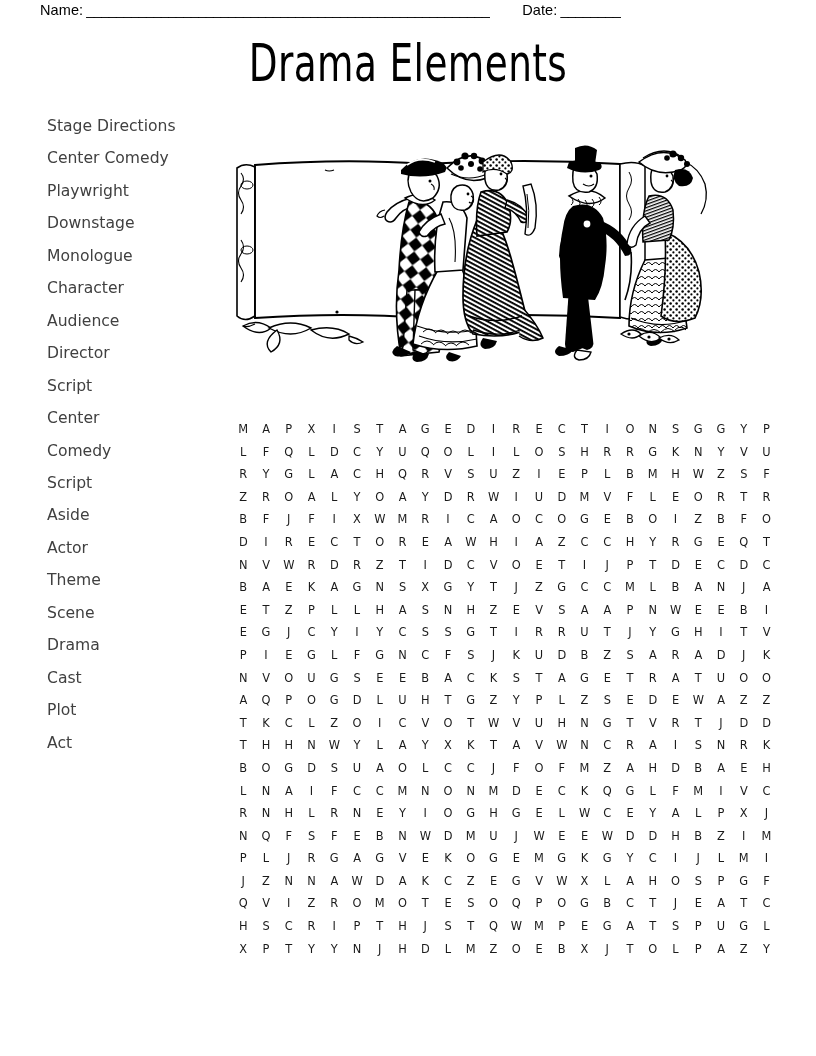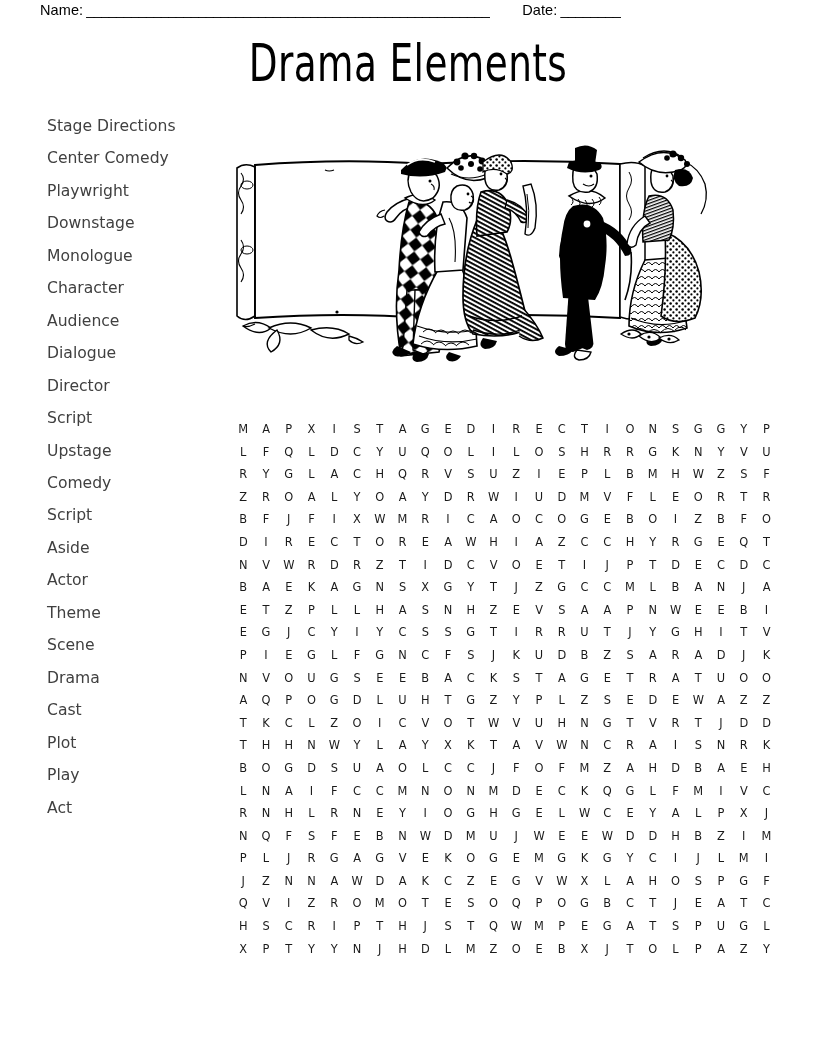--- a/index.html
+++ b/index.html
@@ -119,34 +119,32 @@
 <div class="title">Drama Elements</div>
 
 <div class="wordlist">
     <div class="word">Stage Directions</div>
     <div class="word">Center Comedy</div>
     <div class="word">Playwright</div>
     <div class="word">Downstage</div>
     <div class="word">Monologue</div>
     <div class="word">Character</div>
     <div class="word">Audience</div>
-    <div class="word">Dialogue</div>
     <div class="word">Director</div>
     <div class="word">Script</div>
-    <div class="word">Upstage</div>
+    <div class="word">Center</div>
     <div class="word">Comedy</div>
     <div class="word">Script</div>
     <div class="word">Aside</div>
     <div class="word">Actor</div>
     <div class="word">Theme</div>
     <div class="word">Scene</div>
     <div class="word">Drama</div>
     <div class="word">Cast</div>
     <div class="word">Plot</div>
-    <div class="word">Play</div>
     <div class="word">Act</div>
   </div>
 
 <div class="illustration">
   <svg viewBox="0 0 550 228" xmlns="http://www.w3.org/2000/svg" aria-hidden="true">
     <defs>
       <pattern id="diamonds" width="14" height="14" patternUnits="userSpaceOnUse" patternTransform="rotate(8)">
         <rect width="14" height="14" fill="#fff"></rect>
         <path d="M7 0 L14 7 L7 14 L0 7 Z" fill="#000"></path>
       </pattern>

